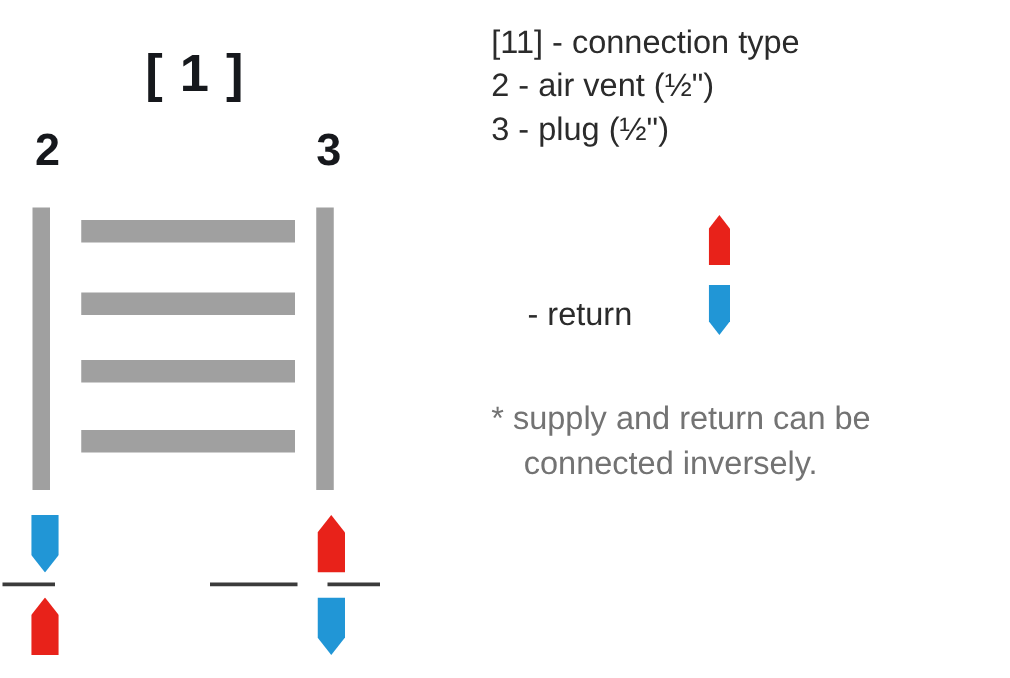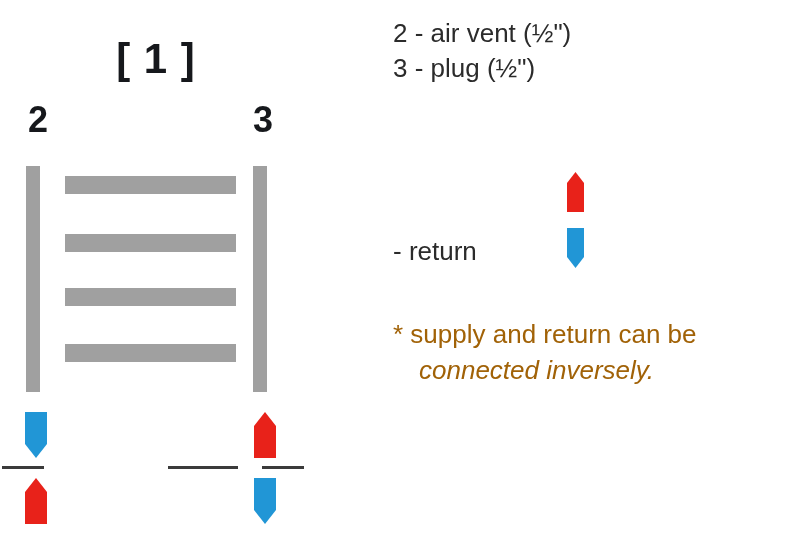--- a/index.html
+++ b/index.html
@@ -116,43 +116,42 @@
 
   .legend-key {
     position: absolute;
     left: 3px;
     font-size: 26px;
     color: #2b2b2b;
     line-height: 1;
     white-space: nowrap;
   }
   #legend-key-supply { top: 191px; }
-  #legend-key-return { top: 238px; }
+  #legend-key-return { top: 238px; margin-left: 29px; }
 
   .legend-arrow {
     position: absolute;
     width: 17px;
     height: 40px;
   }
   .legend-arrow svg { display: block; width: 100%; height: 100%; }
   #legend-arrow-supply { left: 177px; top: 172px; }
   #legend-arrow-return { left: 177px; top: 228px; }
 
   .legend-note {
     position: absolute;
     left: 3px; top: 316px;
     width: 412px;
     font-size: 26px;
     line-height: 36px;
-    color: #a16207;
+    color: #737373;
   }
   .legend-note .note-line-2 {
     display: block;
     padding-left: 26px;
-    font-style: italic;
   }
 </style>
 </head>
 <body>
 
 <div id="diagram-panel">
 
   <div class="conn-title">[ 1 ]</div>
 
   <div class="port-label" id="port-label-2">2</div>
@@ -193,20 +192,21 @@
     <svg viewBox="0 0 22 46" xmlns="http://www.w3.org/2000/svg">
       <polygon points="0,0 22,0 22,32 11,46 0,32" fill="#2196d6"></polygon>
     </svg>
   </div>
 
 </div>
 
 <div id="legend-panel">
 
   <div class="legend-lines">
+    <div>[11] - connection type</div>
     <div>2 - air vent (½")</div>
     <div>3 - plug (½")</div>
   </div>
 
 
   <div class="legend-key" id="legend-key-return">- return</div>
 
   <div class="legend-arrow" id="legend-arrow-supply">
     <svg viewBox="0 0 17 40" xmlns="http://www.w3.org/2000/svg">
       <polygon points="8.5,0 17,11 17,40 0,40 0,11" fill="#e8221a"></polygon>

